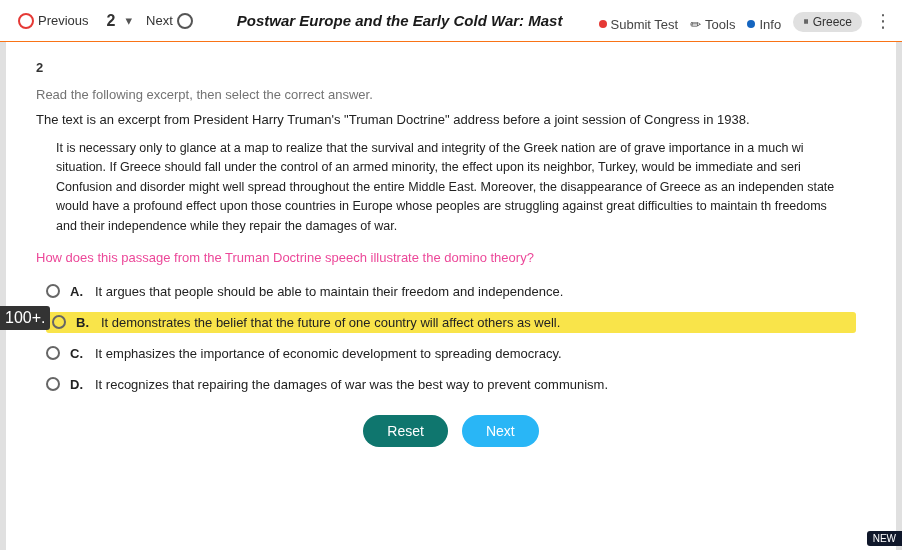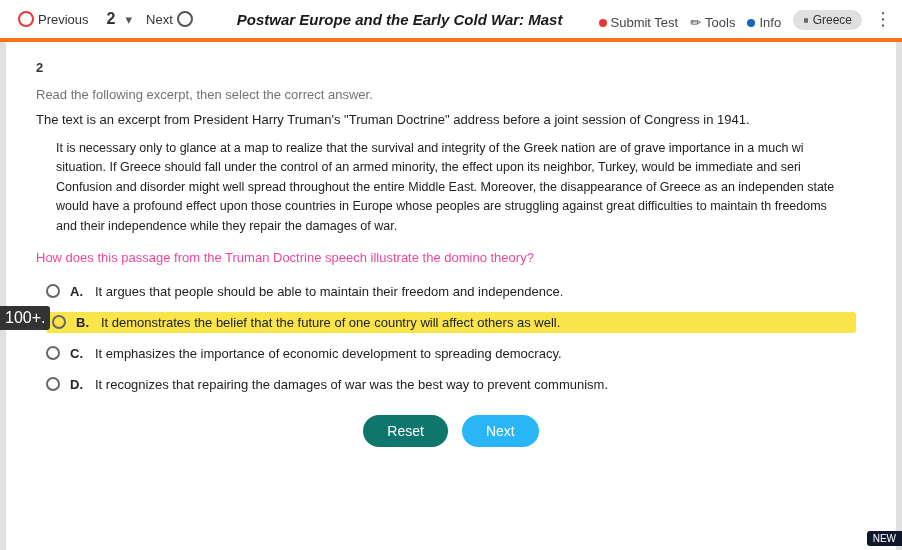--- a/index.html
+++ b/index.html
@@ -8,21 +8,21 @@
       background: #f0f0f0;
       width: 902px;
       height: 550px;
       overflow: hidden;
       position: relative;
     }
 
     
     .top-bar {
       background: #ffffff;
-      border-bottom: 4px solid #f97316;
+      border-bottom: 1px solid #f97316;
       height: 42px;
       display: flex;
       align-items: center;
       padding: 0 10px;
       gap: 8px;
       position: relative;
       z-index: 10;
     }
     .top-bar-left {
       display: flex;
@@ -293,21 +293,21 @@
 
 <div class="left-edge"></div>
 <div class="right-edge"></div>
 
 <div class="main-content" style="margin-left:6px; margin-right:6px;">
 
   <div class="question-number-label">2</div>
 
   <p class="instruction-text">Read the following excerpt, then select the correct answer.</p>
 
-  <p class="intro-text">The text is an excerpt from President Harry Truman's "Truman Doctrine" address before a joint session of Congress in 1941.</p>
+  <p class="intro-text">The text is an excerpt from President Harry Truman's "Truman Doctrine" address before a joint session of Congress in 1938.</p>
 
   <div class="excerpt-block">
     <span>It is necessary only to glance at a map to realize that the survival and integrity of the Greek nation are of grave importance in a much wi situation. If Greece should fall under the control of an armed minority, the effect upon its neighbor, Turkey, would be immediate and seri Confusion and disorder might well spread throughout the entire Middle East. Moreover, the disappearance of Greece as an independen state would have a profound effect upon those countries in Europe whose peoples are struggling against great difficulties to maintain th freedoms and their independence while they repair the damages of war.</span>
   </div>
 
   <p class="question-text">How does this passage from the Truman Doctrine speech illustrate the domino theory?</p>
 
   <ul class="options-list">
 
     <li class="option-item">

